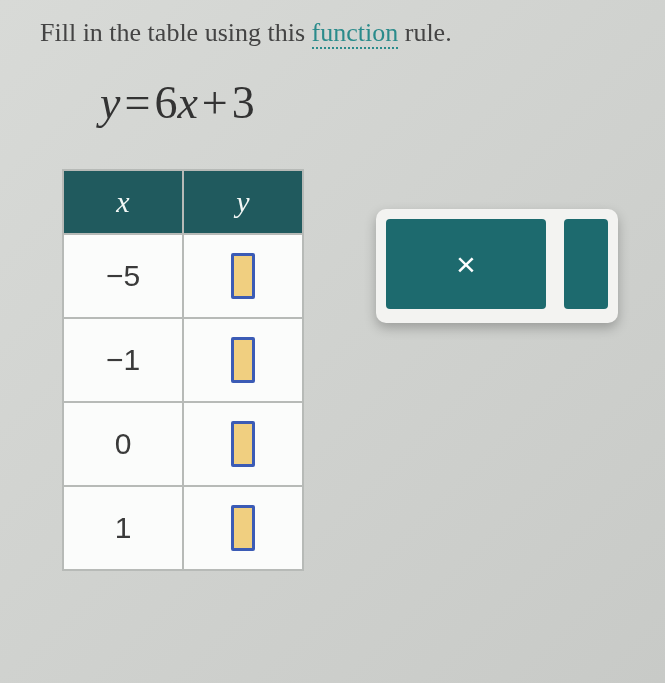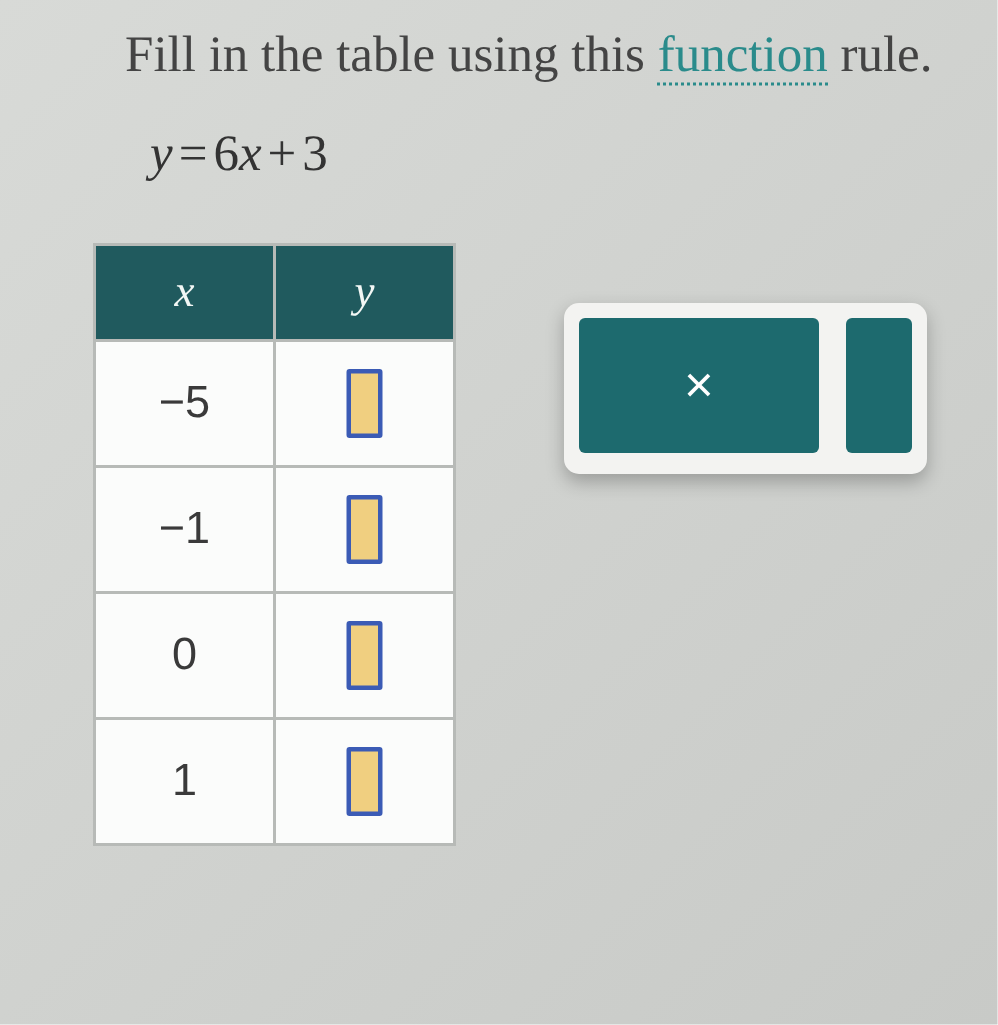--- a/index.html
+++ b/index.html
@@ -7,32 +7,31 @@
     margin: 0;
     width: 665px;
     height: 683px;
     background: linear-gradient(135deg, #d8dad7 0%, #c8cac7 100%);
     font-family: Georgia, 'Times New Roman', serif;
     color: #3a3a3a;
     padding: 18px 0 0 40px;
     overflow: hidden;
   }
   .prompt {
-    font-size: 34px;
+    font-size: 26px;
     color: #444;
     margin: 0 0 28px 0;
-    text-align: center;
   }
   .prompt .link {
     color: #2a8b8b;
     border-bottom: 2px dotted #2a8b8b;
     cursor: pointer;
   }
   .equation {
-    font-size: 34px;
+    font-size: 46px;
     font-style: italic;
     color: #333;
     margin: 0 0 40px 60px;
     font-family: 'Times New Roman', serif;
   }
   .equation .var { font-style: italic; }
   .equation .op { font-style: normal; margin: 0 4px; }
   .equation .num { font-style: normal; }
   .content-row {
     display: flex;

